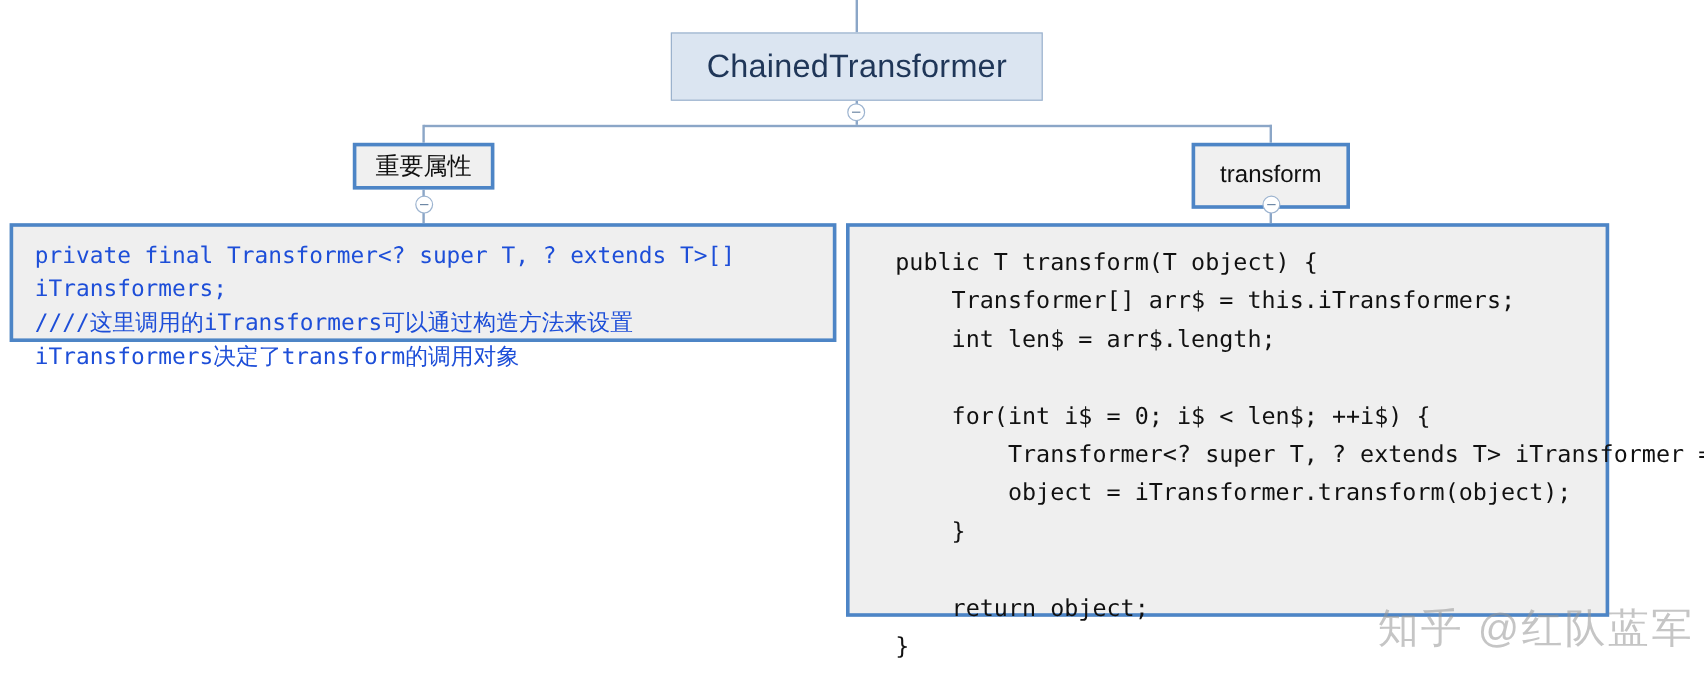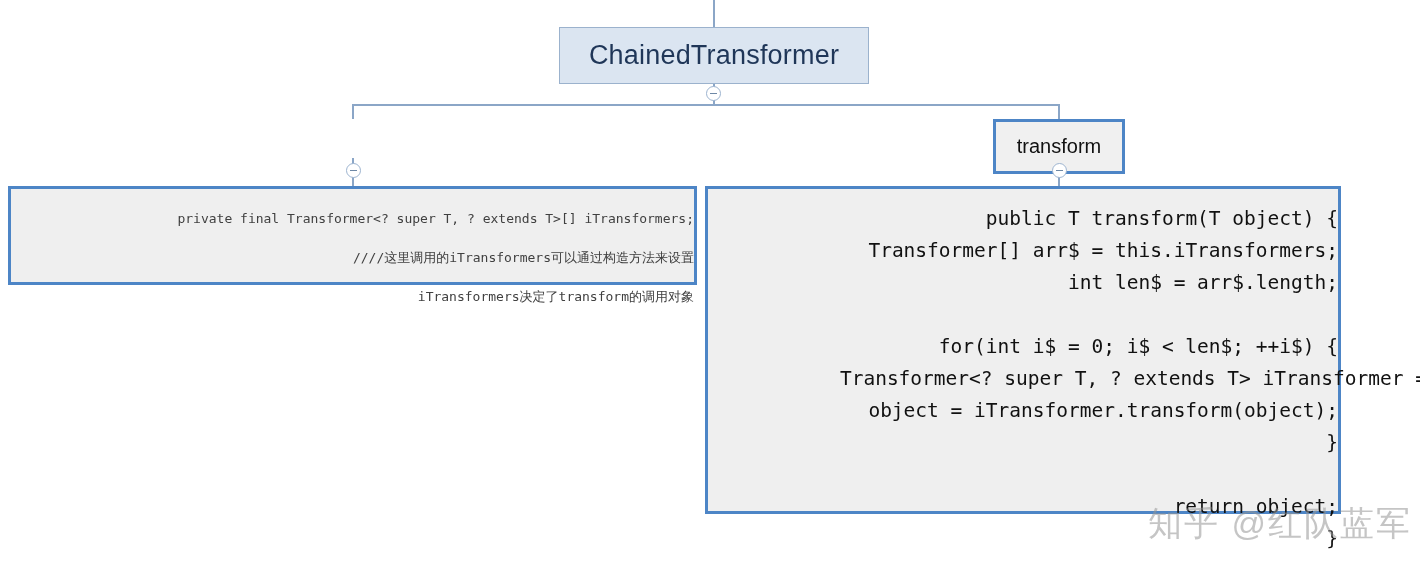--- a/index.html
+++ b/index.html
@@ -9,21 +9,20 @@
   }
   body {
     font-family: "Liberation Sans", "DejaVu Sans", sans-serif;
   }
   #canvas {
     position: relative;
     width: 1420px;
     height: 565px;
     background: #ffffff;
     overflow: hidden;
-    text-align: right;
   }
 
   
   .conn {
     position: absolute;
     background: #8ba6c7;
   }
   .conn-v { width: 2px; }
   .conn-h { height: 2px; }
 
@@ -78,23 +77,23 @@
 
   
   .box-content {
     position: absolute;
     box-sizing: border-box;
     background: #efefef;
     border: 3px solid #4d85c6;
     z-index: 5;
   }
   .box-text {
-    font-size: 13px;
-    line-height: 39px;
-    color: #404040;
+    font-size: 19px;
+    line-height: 28px;
+    color: #1d4ed8;
     white-space: pre-wrap;
     padding: 10px 0 0 18px;
     margin: 0;
   }
   .code-text {
     font-size: 19.5px;
     line-height: 32px;
     color: #111111;
     white-space: pre;
     padding: 14px 0 0 38px;
@@ -127,20 +126,23 @@
   </div>
 
   <div class="conn conn-v" style="left:713px; top:84px; height:20px;"></div>
   <div class="toggle" style="left:706px; top:86px;"></div>
 
   <div class="conn conn-h" style="left:353px; top:104px; width:707px;"></div>
 
   <div class="conn conn-v" style="left:352px; top:104px; height:15px;"></div>
   <div class="conn conn-v" style="left:1058px; top:104px; height:15px;"></div>
 
+  <div class="node-mid" style="left:294px; top:119px; width:118px; height:39px;">
+    <span>重要属性</span>
+  </div>
 
   <div class="node-mid" style="left:993px; top:119px; width:132px; height:55px;">
     <span>transform</span>
   </div>
 
   <div class="conn conn-v" style="left:352px; top:158px; height:28px;"></div>
   <div class="toggle" style="left:346px; top:163px;"></div>
 
   <div class="conn conn-v" style="left:1058px; top:158px; height:28px;"></div>
   <div class="toggle" style="left:1052px; top:163px;"></div>

